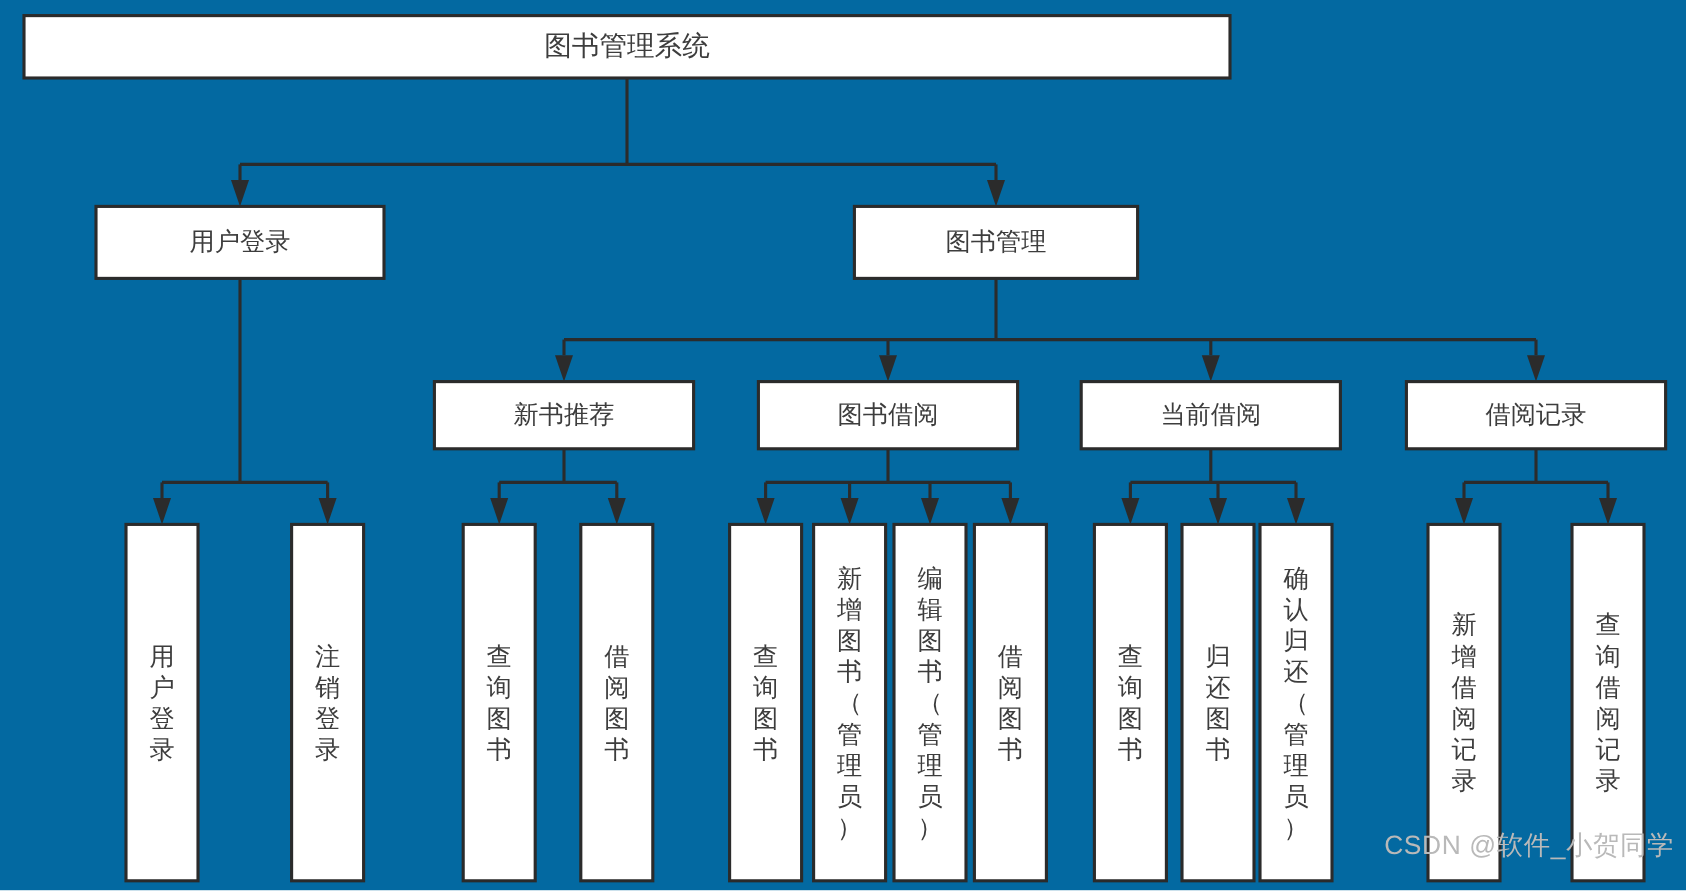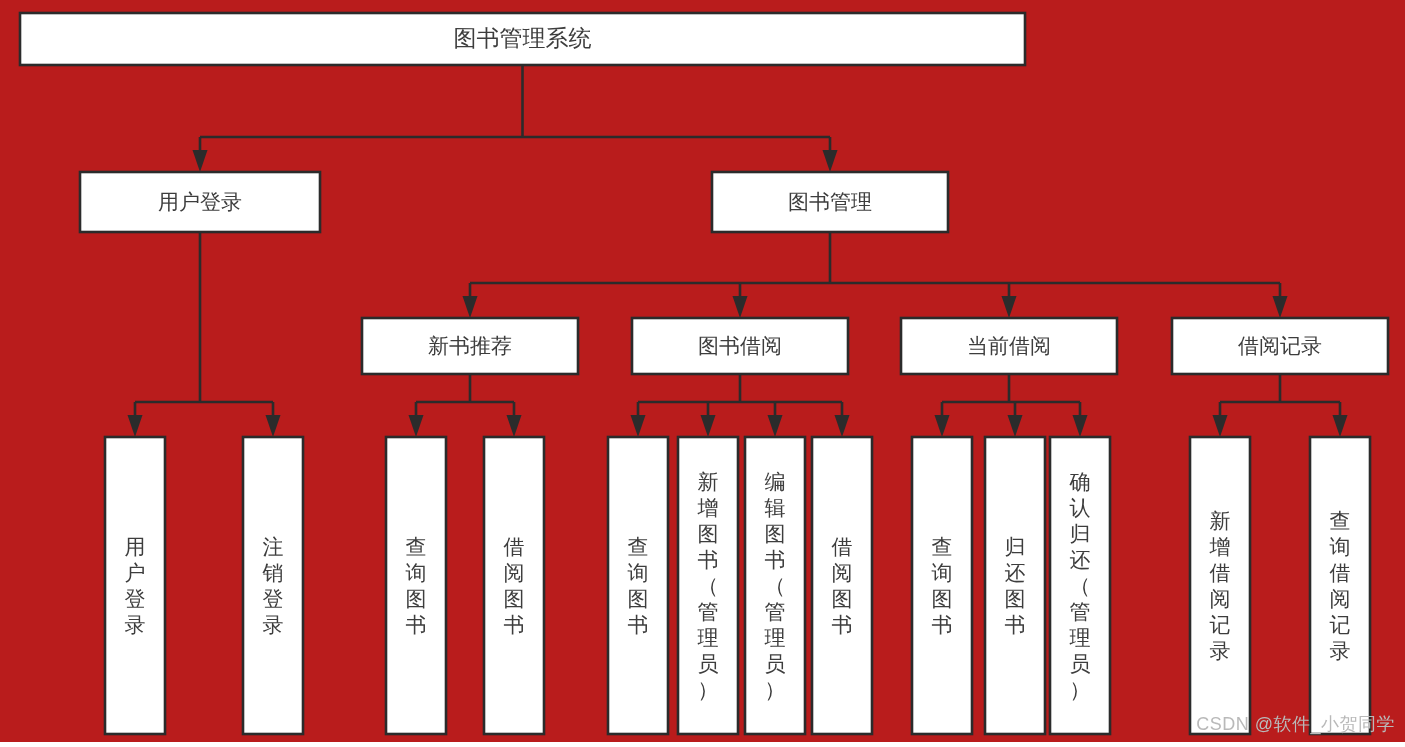--- a/index.html
+++ b/index.html
@@ -8,21 +8,21 @@
     padding: 0;
     background: #ffffff;
   }
   body {
     font-family: "Liberation Sans", "DejaVu Sans", sans-serif;
   }
   #diagram-root {
     position: relative;
     width: 1405px;
     height: 742px;
-    background: #b91c1c;
+    background: #0369a1;
     overflow: hidden;
   }
   svg.diagram-canvas {
     position: absolute;
     left: 0;
     top: 0;
     width: 1405px;
     height: 747px;
   }
   .node-rect {
@@ -51,23 +51,23 @@
   text.node-label.lvl3 { font-size: 21px; }
   text.vert-label {
     fill: #3d3d3d;
     font-family: "Liberation Sans", "DejaVu Sans", sans-serif;
     font-size: 21px;
     text-anchor: middle;
   }
   .watermark {
     position: absolute;
     right: 10px;
-    bottom: 6px;
-    font-family: "Liberation Sans", "DejaVu Sans", sans-serif;
-    font-size: 18px;
+    bottom: 22px;
+    font-family: "Liberation Sans", "DejaVu Sans", sans-serif;
+    font-size: 22px;
     color: #b9b9b9;
     letter-spacing: 0.5px;
     white-space: nowrap;
     user-select: none;
   }
 </style>
 </head>
 <body>
 
 <div id="diagram-root">

